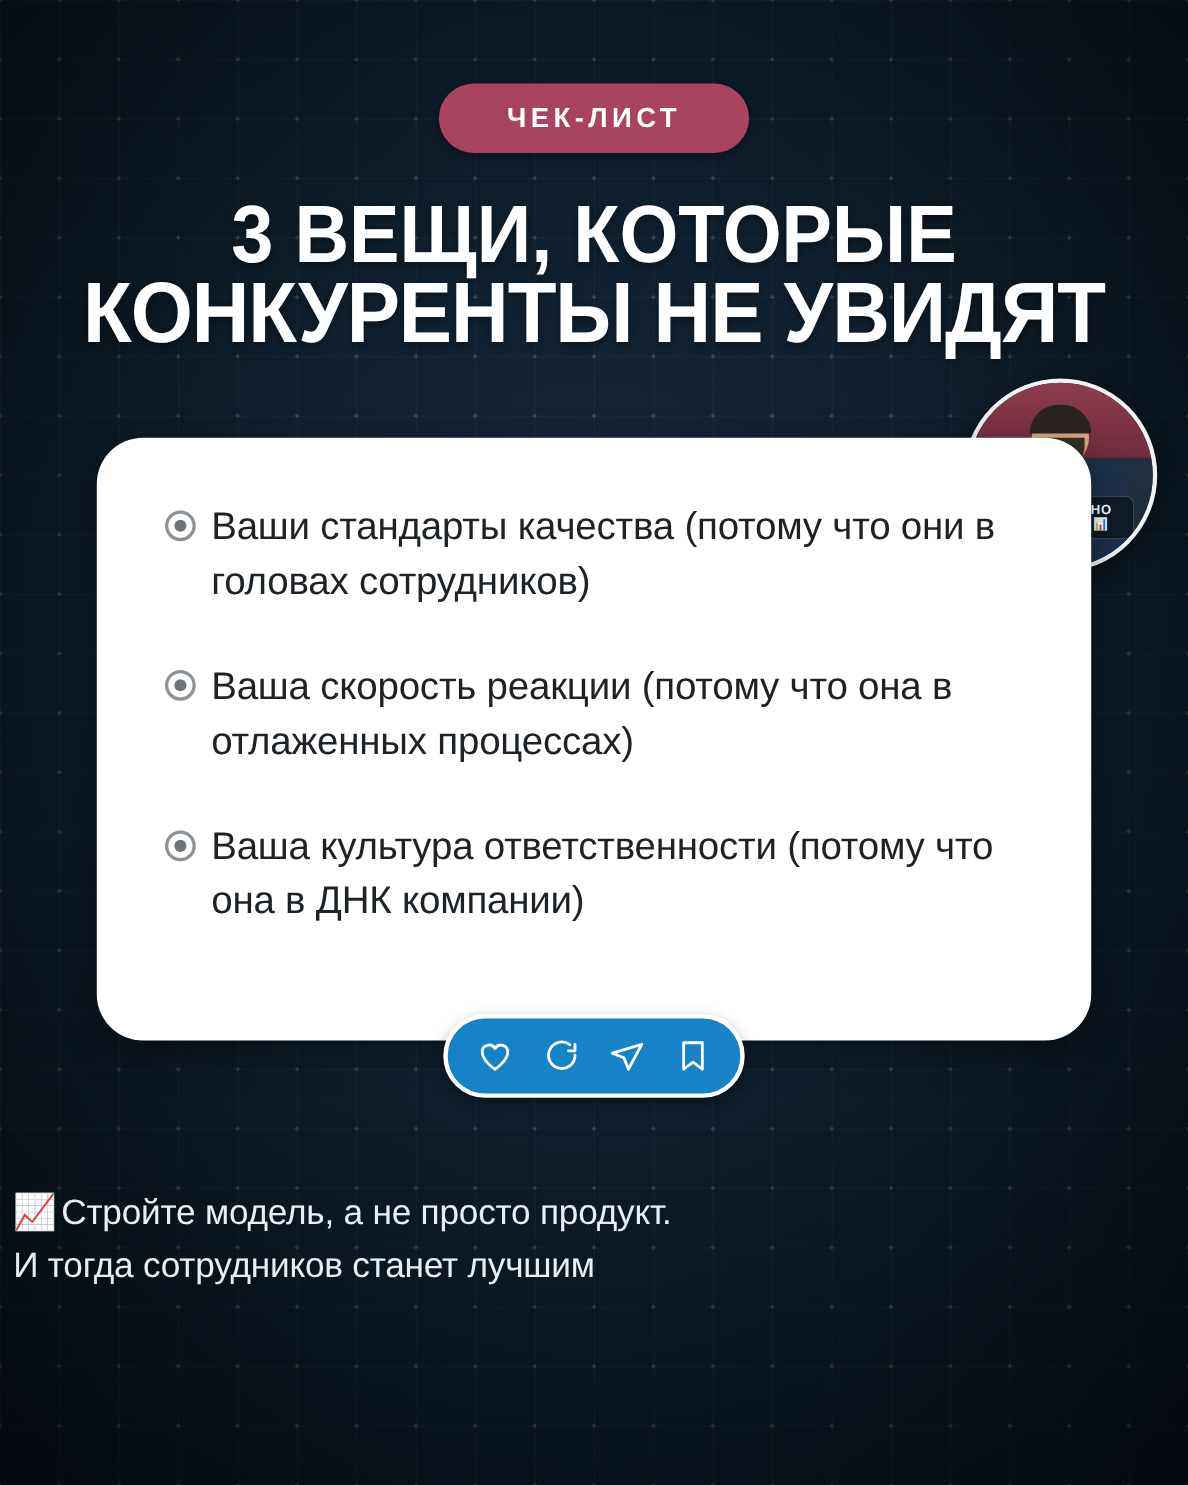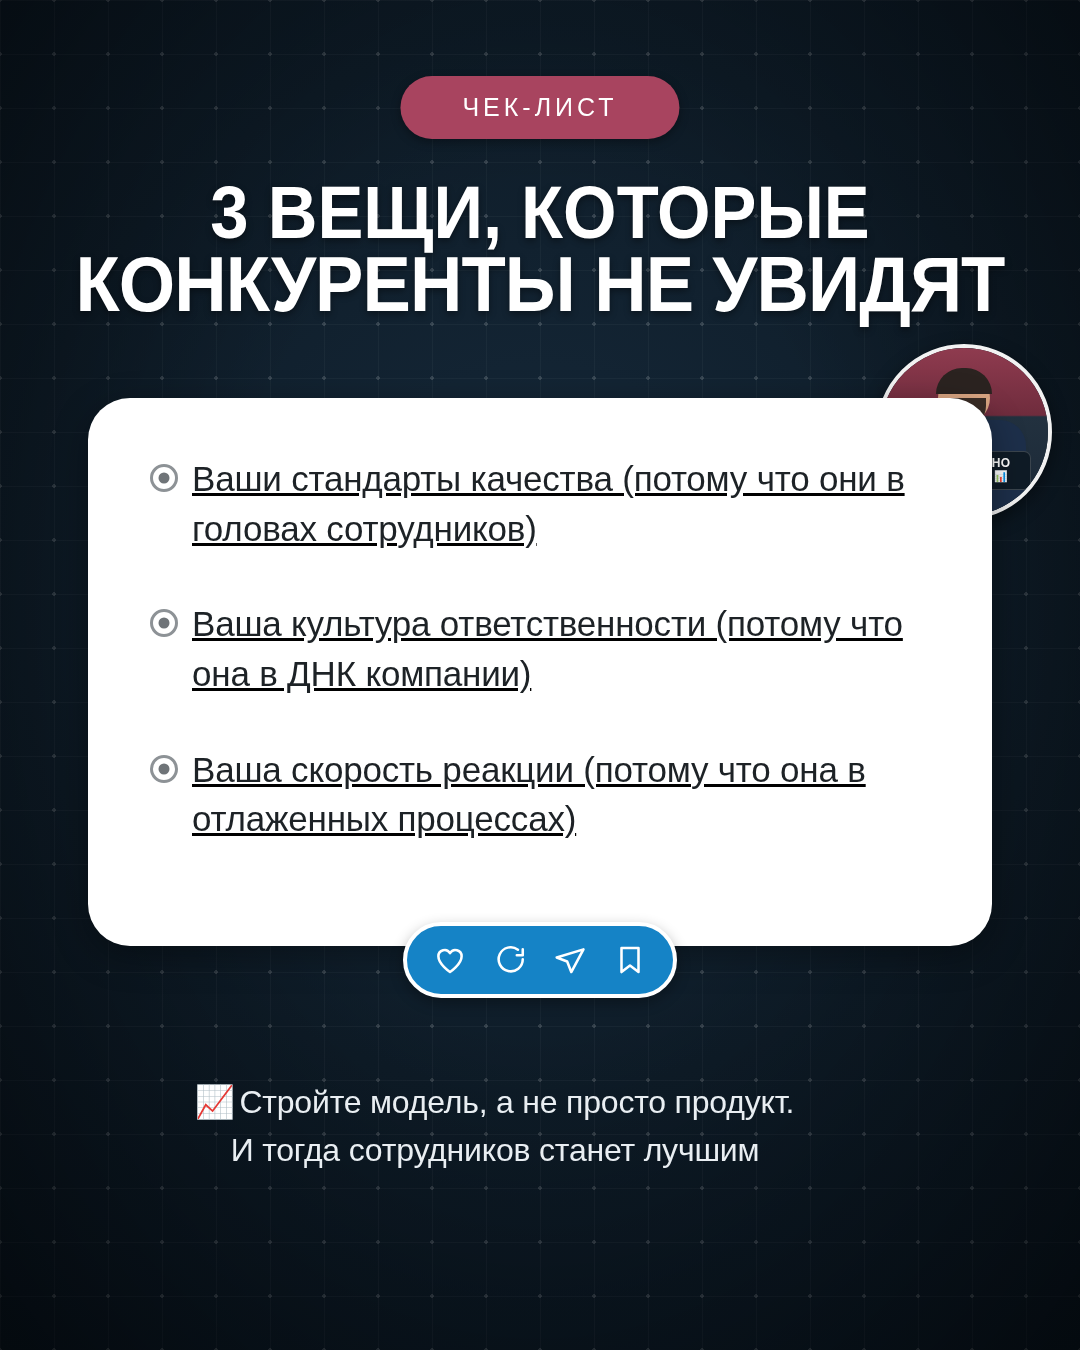--- a/index.html
+++ b/index.html
@@ -50,21 +50,21 @@
   .badge {
     position: absolute;
     left: 50%;
     transform: translateX(-50%);
     top: 76px;
     background: #a8445f;
     color: #ffffff;
     border-radius: 34px;
     padding: 17px 62px;
     font-size: 25px;
-    font-weight: normal;
+    font-weight: bold;
     letter-spacing: 4px;
     white-space: nowrap;
     box-shadow: 0 3px 10px rgba(0,0,0,0.35);
   }
 
   
   .title {
     position: absolute;
     top: 178px;
     left: 0;
@@ -193,21 +193,20 @@
     left: 88px;
     top: 398px;
     width: 904px;
     height: 548px;
     background: #ffffff;
     border-radius: 42px;
     box-shadow: 0 10px 34px rgba(0,0,0,0.35);
   }
   .card-inner {
     padding: 56px 56px 0 62px;
-    text-decoration: underline;
   }
   .item {
     display: flex;
     align-items: flex-start;
     margin-bottom: 46px;
   }
   .item:last-child { margin-bottom: 0; }
   .bullet {
     flex: 0 0 auto;
     width: 28px;
@@ -253,24 +252,24 @@
     display: flex;
     align-items: center;
     gap: 26px;
     box-shadow: 0 5px 14px rgba(0,0,0,0.3);
   }
   .social svg { display: block; }
 
   
   .footer {
     position: absolute;
-    left: 0;
+    left: 12px;
     top: 1078px;
     width: 990px;
-    text-align: center;
+    text-align: left;
     color: #e9eef2;
     font-size: 32px;
     line-height: 1.5;
     letter-spacing: -0.2px;
   }
   .footer .emoji {
     display: inline-block;
     margin-right: 4px;
   }
 </style>
@@ -307,26 +306,26 @@
   <div class="card">
     <div class="card-inner">
 
       <div class="item">
         <span class="bullet"></span>
         <span class="item-text">Ваши стандарты качества (потому что они в головах сотрудников)</span>
       </div>
 
       <div class="item">
         <span class="bullet"></span>
-        <span class="item-text">Ваша культура ответственности (потому что она в ДНК компании)</span>
+        <span class="item-text">Ваша скорость реакции (потому что она в отлаженных процессах)</span>
       </div>
 
       <div class="item">
         <span class="bullet"></span>
-        <span class="item-text">Ваша скорость реакции (потому что она в отлаженных процессах)</span>
+        <span class="item-text">Ваша культура ответственности (потому что она в ДНК компании)</span>
       </div>
 
     </div>
   </div>
 
   <div class="social">
     <span>
       <svg width="34" height="34" viewBox="0 0 24 24" fill="none" stroke="#ffffff" stroke-width="1.8" stroke-linecap="round" stroke-linejoin="round">
         <path d="M12 20.5S3.8 15 3.8 9.4A4.4 4.4 0 0 1 12 7.2a4.4 4.4 0 0 1 8.2 2.2C20.2 15 12 20.5 12 20.5z"></path>
       </svg>

